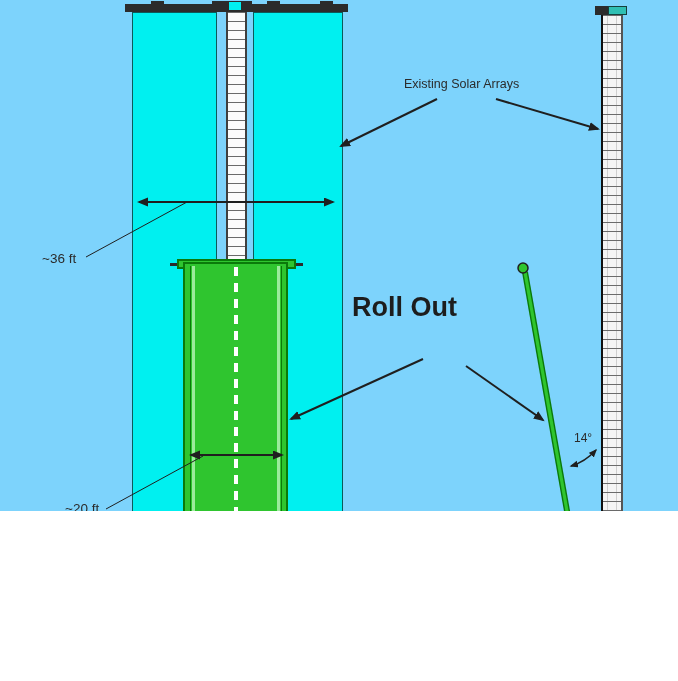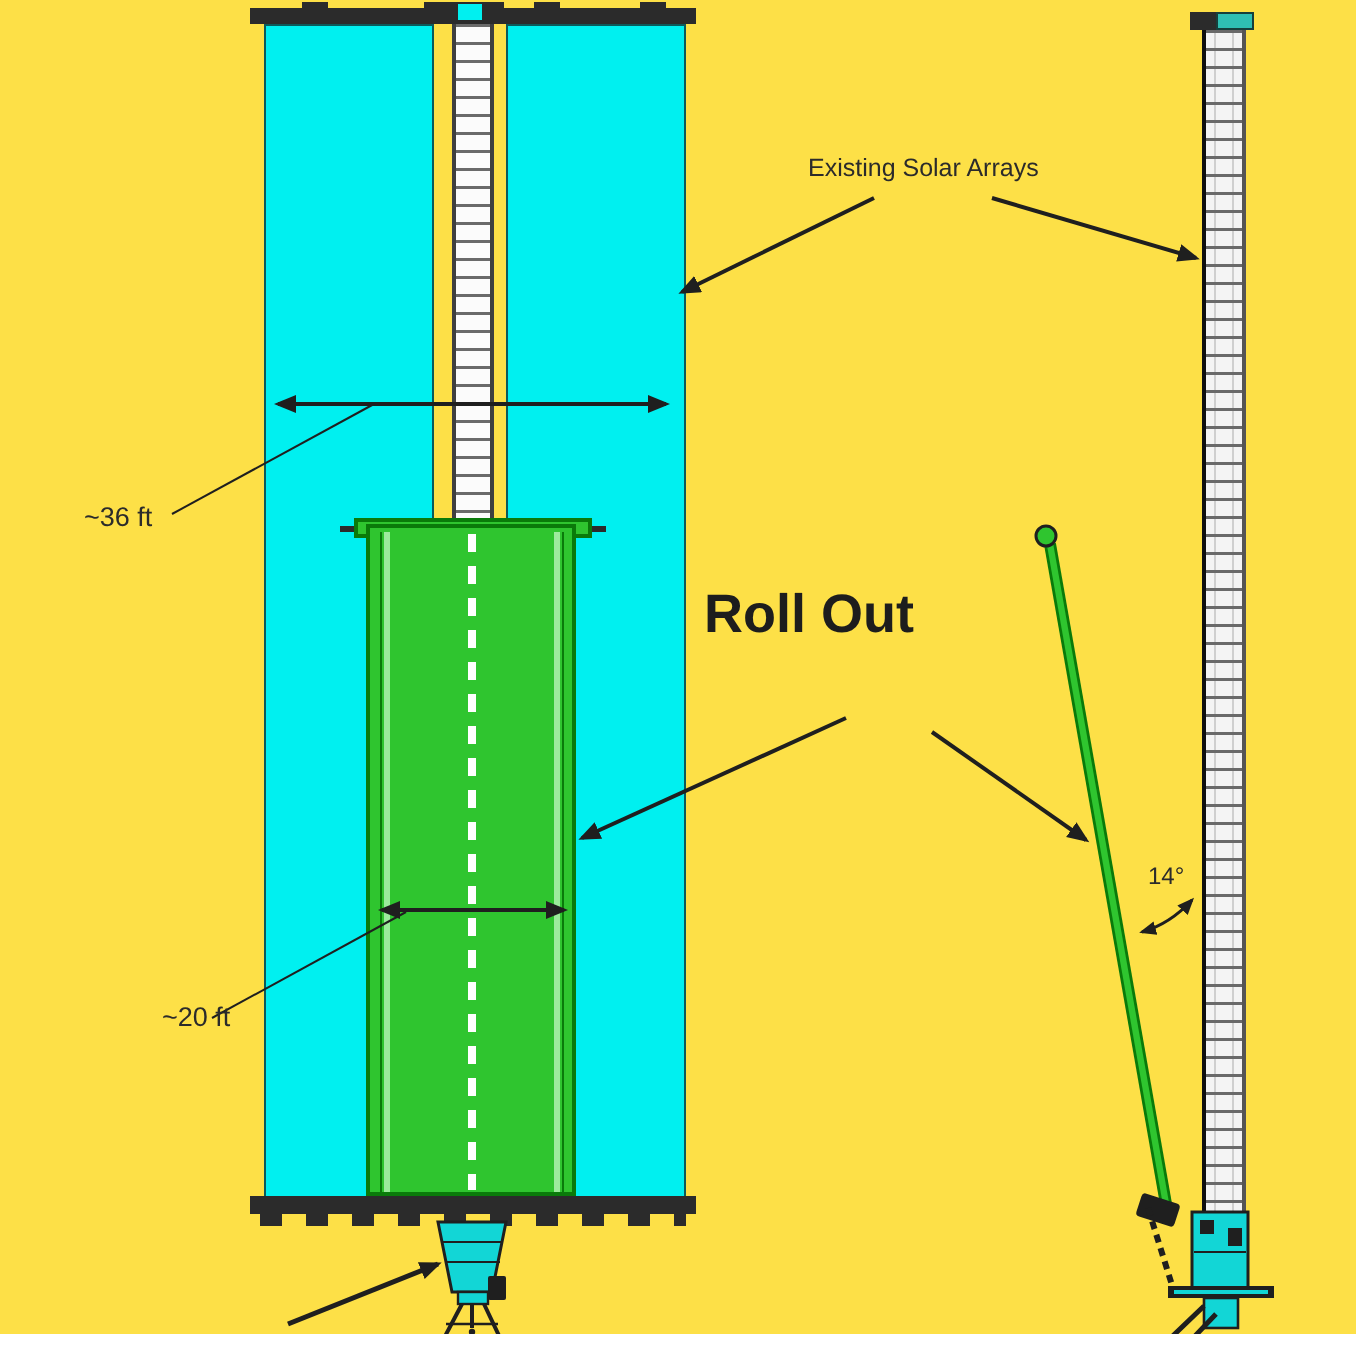--- a/index.html
+++ b/index.html
@@ -1,17 +1,17 @@
 <!DOCTYPE html>
 <html style="--cyan: #00F0F0; --cyan-dk: #12D6D6; --green: #2FC52F; --green-dark: #0A7A0A; --green-light: #9CEB9C; --teal-cap: #2FBFB3; --rail: #2B2B2B; --ink: #1F1F1F; --text: #2B2B2B;"><head>
 <meta charset="utf-8">
 <style>
   html,body{margin:0;padding:0;background:#fff;}
   #stage{
-    position:relative;width:678px;height:667px;background:#fde047;overflow:hidden;
+    position:relative;width:678px;height:511px;background:#7dd3fc;overflow:hidden;
     font-family:"Liberation Sans", sans-serif;color:var(--text,#2b2b2b);
   }
   .abs{position:absolute;}
   
   .rail-bar{background:var(--rail,#2b2b2b);}
   .tab{background:var(--rail,#2b2b2b);height:4px;width:13px;top:1px;}
   .mast-cap{background:var(--rail,#2b2b2b);}
   .mast-cap-window{background:var(--cyan,#00f0f0);}
   .cyan-panel{background:var(--cyan,#00f0f0);border:1px solid #0c5a5a;box-sizing:border-box;}
   .ladder{
@@ -157,18 +157,18 @@
   </svg>
 
   <div class="lbl" style="left:404px;top:77px;"><span>Existing Solar Arrays</span></div>
 
   <div class="lbl-big" style="left:352px;top:290px;width:180px;">
     <div>Roll Out</div>
   </div>
 
   <div class="lbl" style="left:42px;top:251px;font-size:13.5px;"><span>~36 ft</span></div>
 
-  <div class="lbl" style="left:65px;top:501px;font-size:13.5px;margin-left:16px;"><span>~20 ft</span></div>
+  <div class="lbl" style="left:65px;top:501px;font-size:13.5px;"><span>~20 ft</span></div>
 
   <div class="lbl" style="left:574px;top:431px;font-size:12px;"><span>14°</span></div>
 
 
 </div>
 
 </body></html>

